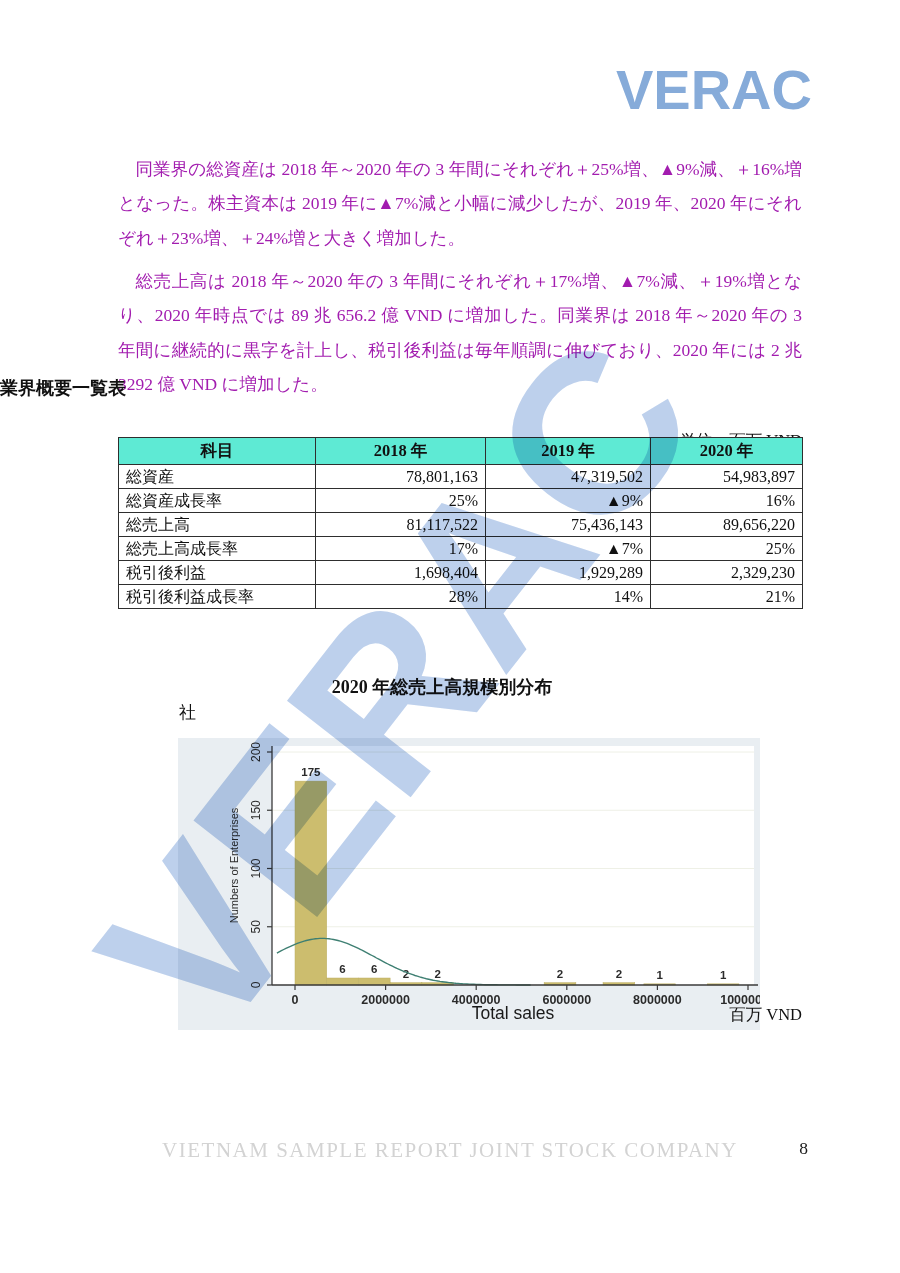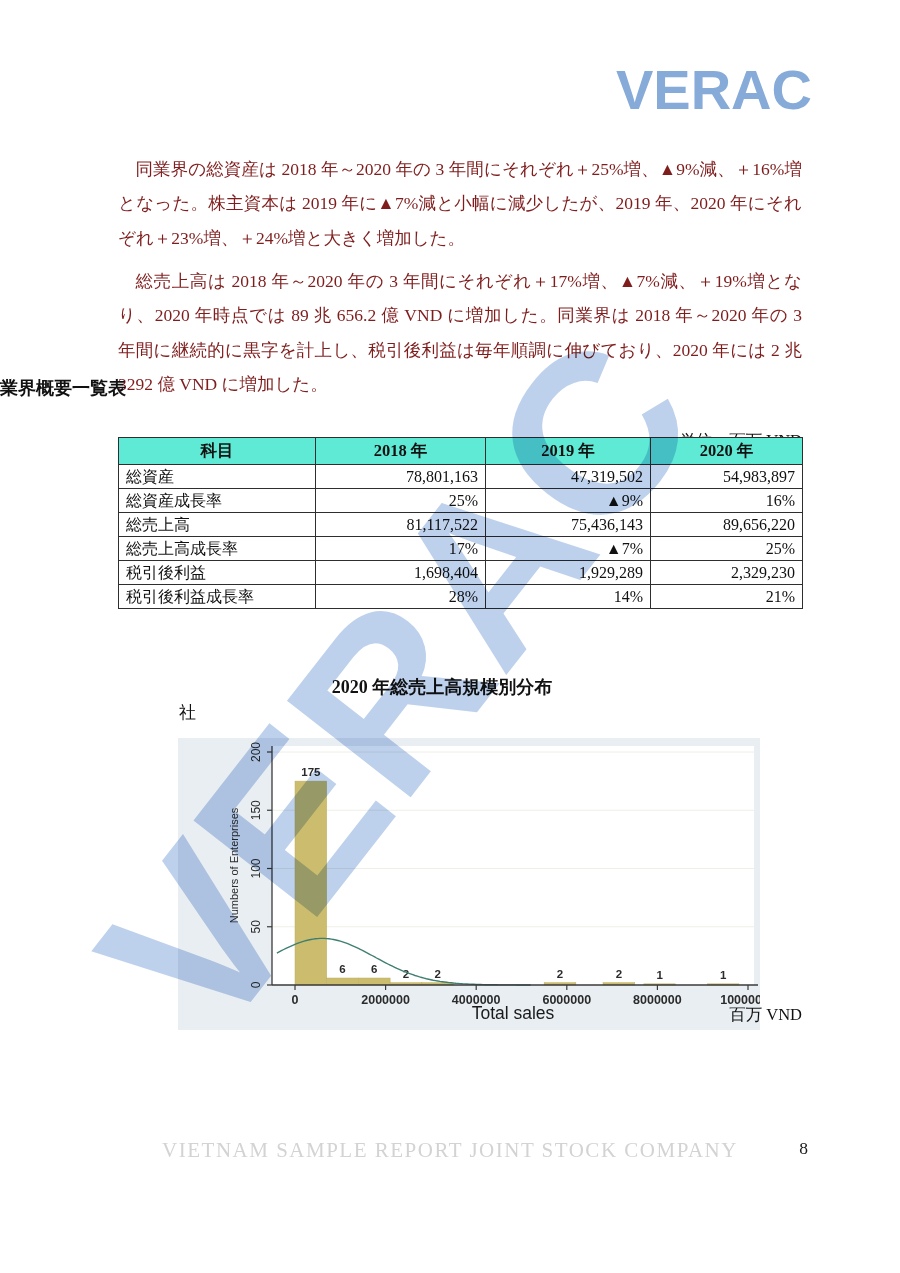--- a/index.html
+++ b/index.html
@@ -7,21 +7,21 @@
     position:relative;width:900px;height:1273px;margin:0 auto;background:#ffffff;
     font-family:"Liberation Serif","DejaVu Serif",serif;color:#111;overflow:hidden;
   }
   .abs{position:absolute;}
   #logo{
     right:88px;top:62px;font-family:"Liberation Sans","DejaVu Sans",sans-serif;
     font-weight:800;font-size:56px;line-height:1;color:#86abd9;letter-spacing:0px;
   }
   .para{
     left:118px;width:684px;font-size:17.5px;line-height:34.5px;text-align:justify;
-    text-indent:1em;color:#7f1d1d;
+    text-indent:1em;color:#a21caf;
   }
   #para1{top:134px;}
   #para2{top:246px;}
   #table-title{top:376px;left:0;width:832px;text-align:left;font-weight:bold;font-size:18px;}
   #unit-note{top:410px;right:98px;font-size:16.5px;margin-top:20px;}
   #summary-table{
     left:118px;top:437px;width:684px;border-collapse:collapse;table-layout:fixed;
     font-size:16px;
   }
   #summary-table th,#summary-table td{

